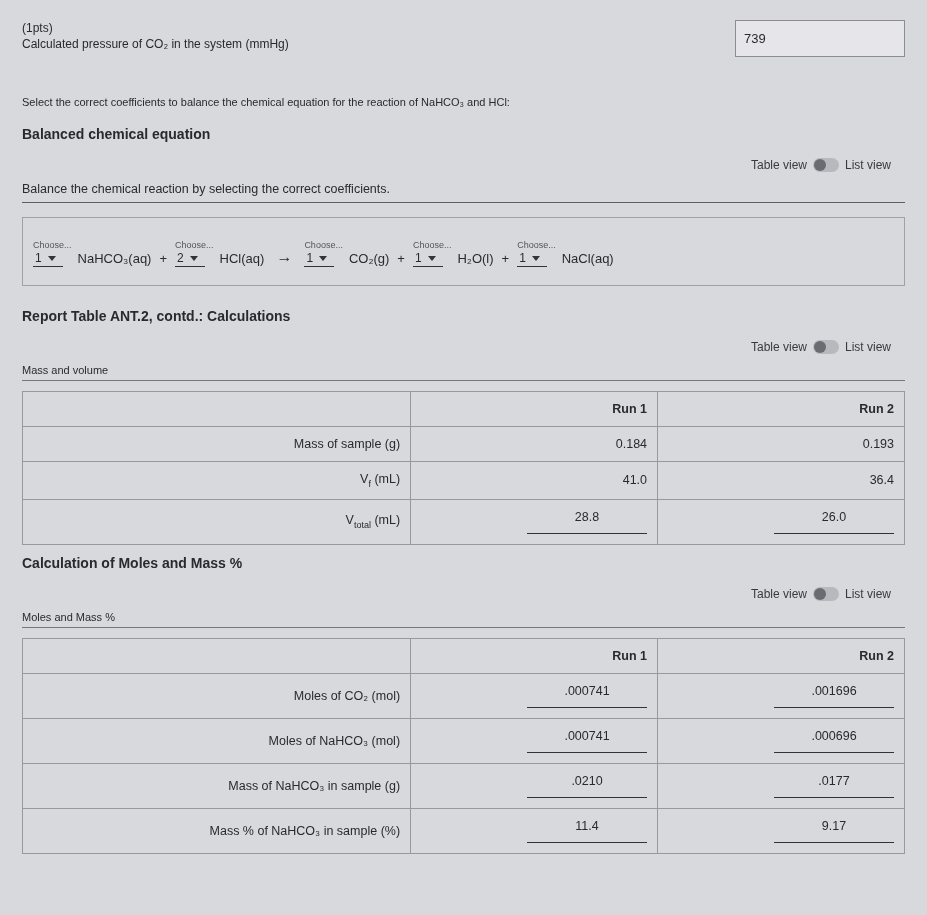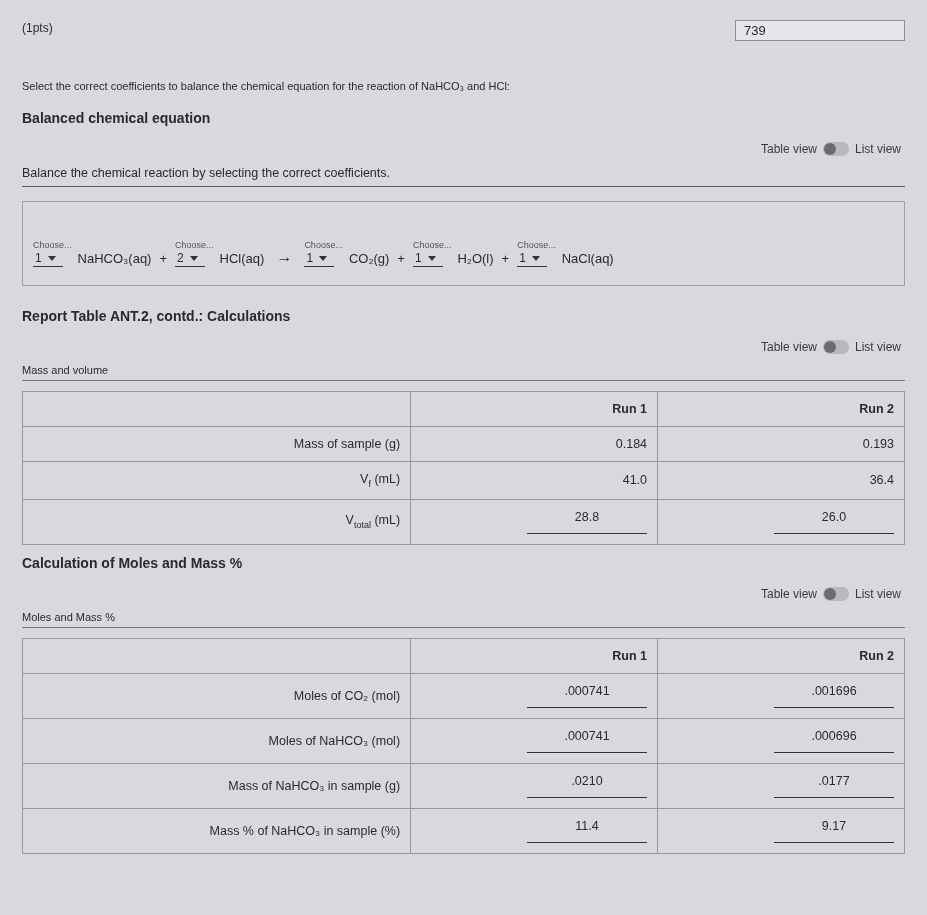--- a/index.html
+++ b/index.html
@@ -15,52 +15,52 @@
     display: flex;
     justify-content: space-between;
     align-items: flex-start;
     margin-bottom: 39px;
   }
   .pts-block { line-height: 1.35; }
   .pts { font-size: 12px; }
   .pts-desc { font-size: 12px; }
   .pressure-input {
     width: 170px;
-    height: 21px;
+    height: 37px;
     border: 1px solid #8c8c92;
     background: #e6e6ea;
     padding: 0 8px;
     font-size: 13px;
     color: #2a2a2e;
   }
   .instruction { font-size: 11px; margin-bottom: 18px; }
   .section-title { font-weight: bold; font-size: 14px; margin: 10px 0 16px; }
   .subinstruction { font-size: 12.5px; margin-bottom: 6px; }
   .toggle-row {
     display: flex;
     justify-content: flex-end;
     align-items: center;
     gap: 6px;
     font-size: 12px;
-    margin: 6px 4px 10px;
+    margin: 6px 14px 10px;
     color: #3a3a3e;
   }
   .toggle-switch {
     width: 26px; height: 14px; border-radius: 7px;
     background: #b8b8be; position: relative; display: inline-block;
   }
   .toggle-knob {
     width: 12px; height: 12px; border-radius: 50%;
     background: #6b6b72; position: absolute; top: 1px; left: 1px;
   }
   hr.thin { border: none; border-top: 1px solid #5c5c62; margin: 2px 0 14px; }
   hr.thin2 { border: none; border-top: 1px solid #777; margin: 2px 0 10px; }
   .eq-box {
     border: 1px solid #a0a0a6;
-    padding: 38px 10px 18px;
+    padding: 22px 10px 18px;
     display: flex;
     align-items: flex-end;
     gap: 6px;
     flex-wrap: nowrap;
     margin-bottom: 22px;
   }
   .coef-group {
     display: flex; flex-direction: column; align-items: flex-start;
   }
   .choose-label { font-size: 9px; color: #555; margin-bottom: 1px; }
@@ -91,20 +91,21 @@
   }
   .sub-caption { font-size: 11px; margin: 6px 0 4px; }
   .cursor-sym { font-size: 14px; }
 </style>
 </head>
 <body>
 
 <div class="top-row">
   <div class="pts-block">
     <div class="pts">(1pts)</div>
+    <div class="pts-desc">Calculated pressure of CO₂ in the system (mmHg)</div>
   </div>
   <input class="pressure-input" value="739" style="">
 </div>
 
 <div class="instruction">Select the correct coefficients to balance the chemical equation for the reaction of NaHCO₃ and HCl:</div>
 
 <div class="section-title">Balanced chemical equation</div>
 
 <div class="toggle-row">
   <span>Table view</span>

